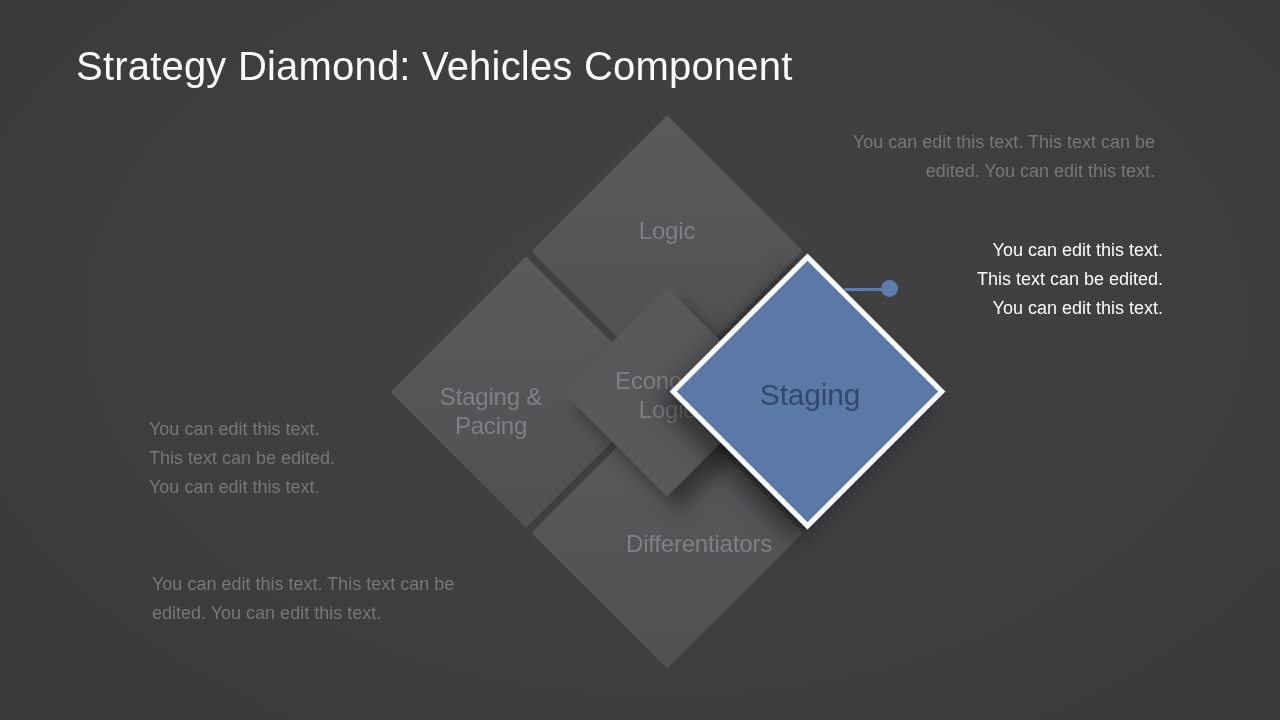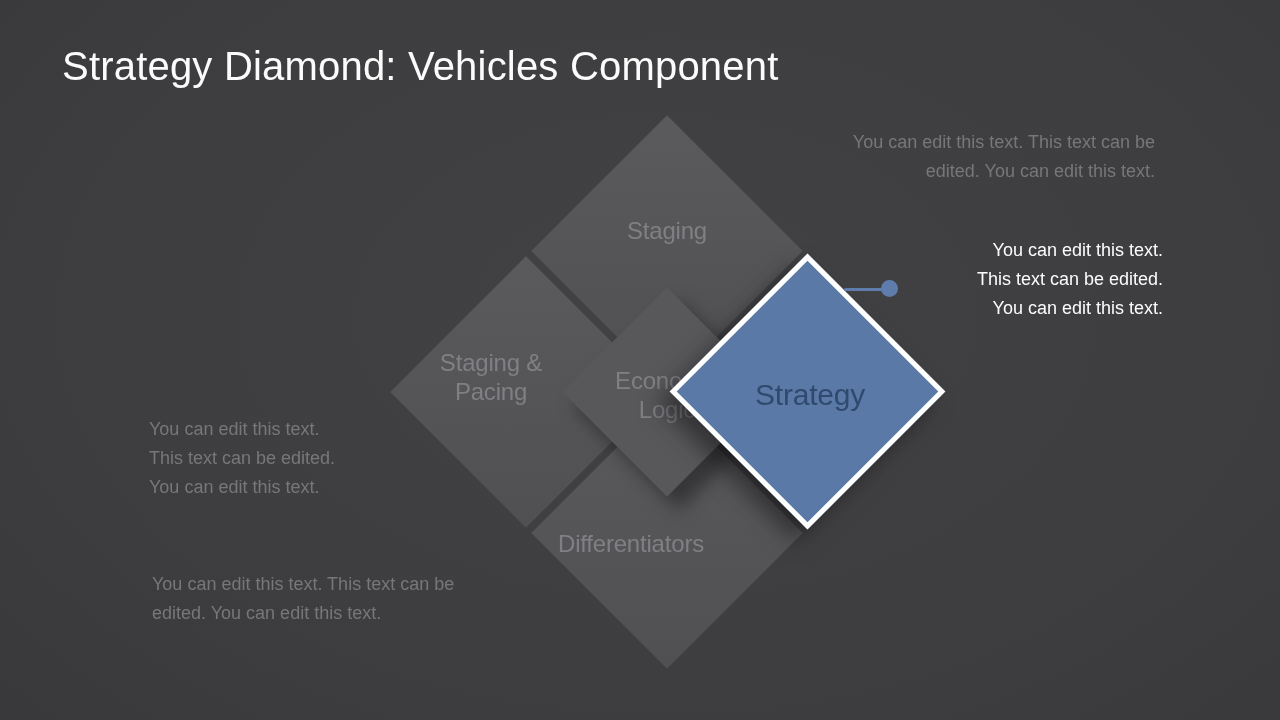--- a/index.html
+++ b/index.html
@@ -2,21 +2,21 @@
 <html style="--quadrant-gray: #555558; --center-gray: #58585b; --label-gray: #808084; --highlight-blue: #5b79a7; --highlight-border: #ffffff; --highlight-text: #2f4a6e; --connector: #5f7dac;"><head>
 <meta charset="utf-8">
 <style>
   html,body{margin:0;padding:0;background:#222;}
   .slide{
     position:relative;width:1280px;height:720px;overflow:hidden;
     font-family:"Liberation Sans",sans-serif;
     background:radial-gradient(ellipse 980px 640px at 52% 44%, #424244 0%, #3e3e40 55%, #38383a 100%);
   }
   .title{
-    position:absolute;left:62px;top:44px;margin:0;
+    position:absolute;left:76px;top:44px;margin:0;
     font-size:40px;font-weight:300;letter-spacing:.2px;
     color:#fbfbfb;white-space:nowrap;
   }
   
   .dwrap{position:absolute;}
   .diamond{transform:rotate(45deg);}
   .quad{
     width:192px;height:192px;
     background:var(--quadrant-gray,#555558);
     background-image:linear-gradient(135deg, rgba(255,255,255,.03), rgba(0,0,0,.06));
@@ -34,23 +34,23 @@
     border:5px solid var(--highlight-border,#ffffff);
   }
   
   .shape-label{
     position:absolute;transform:translate(-50%,-50%);
     color:var(--label-gray,#808084);
     font-size:24px;font-weight:300;line-height:29px;
     text-align:center;white-space:pre-line;letter-spacing:-.2px;
   }
   .lbl-arenas{left:667px;top:230px;z-index:3;}
-  .lbl-staging{left:491px;top:377px;z-index:3;}
+  .lbl-staging{left:491px;top:411px;z-index:3;}
   .lbl-economic{left:667px;top:395px;z-index:4;}
-  .lbl-differentiators{left:631px;top:543px;z-index:3;text-align:center;}
+  .lbl-differentiators{left:699px;top:543px;z-index:3;text-align:center;}
   .lbl-vehicles{
     left:810px;top:394px;z-index:6;
     color:var(--highlight-text,#2f4a6e);font-size:30px;font-weight:300;
     white-space:nowrap;
   }
   
   .connector-line{
     position:absolute;left:844px;top:288px;width:40px;height:3px;
     background:var(--connector,#5f7dac);z-index:6;border-radius:2px;
   }
@@ -91,31 +91,31 @@
       <div class="diamond quad"></div>
     </div>
     <div class="dwrap wrap-quad-bottom">
       <div class="diamond quad"></div>
     </div>
 
     <div class="dwrap wrap-center">
       <div class="diamond center-diamond"></div>
     </div>
 
-    <div class="shape-label lbl-arenas">Staging</div>
+    <div class="shape-label lbl-arenas">Logic</div>
     <div class="shape-label lbl-staging">Staging &amp;
 Pacing</div>
     <div class="shape-label lbl-economic">Economic
 Logic</div>
     <div class="shape-label lbl-differentiators">Differentiators</div>
 
     <div class="dwrap wrap-vehicles">
       <div class="diamond vehicles-diamond"></div>
     </div>
-    <div class="shape-label lbl-vehicles">Strategy</div>
+    <div class="shape-label lbl-vehicles">Staging</div>
 
     <div class="connector-line"></div>
     <div class="connector-dot"></div>
   </div>
 
   <div class="note note-top-right">You can edit this text. This text can be
 edited. You can edit this text.</div>
   <div class="note note-vehicles">You can edit this text.
 This text can be edited.
 You can edit this text.</div>

